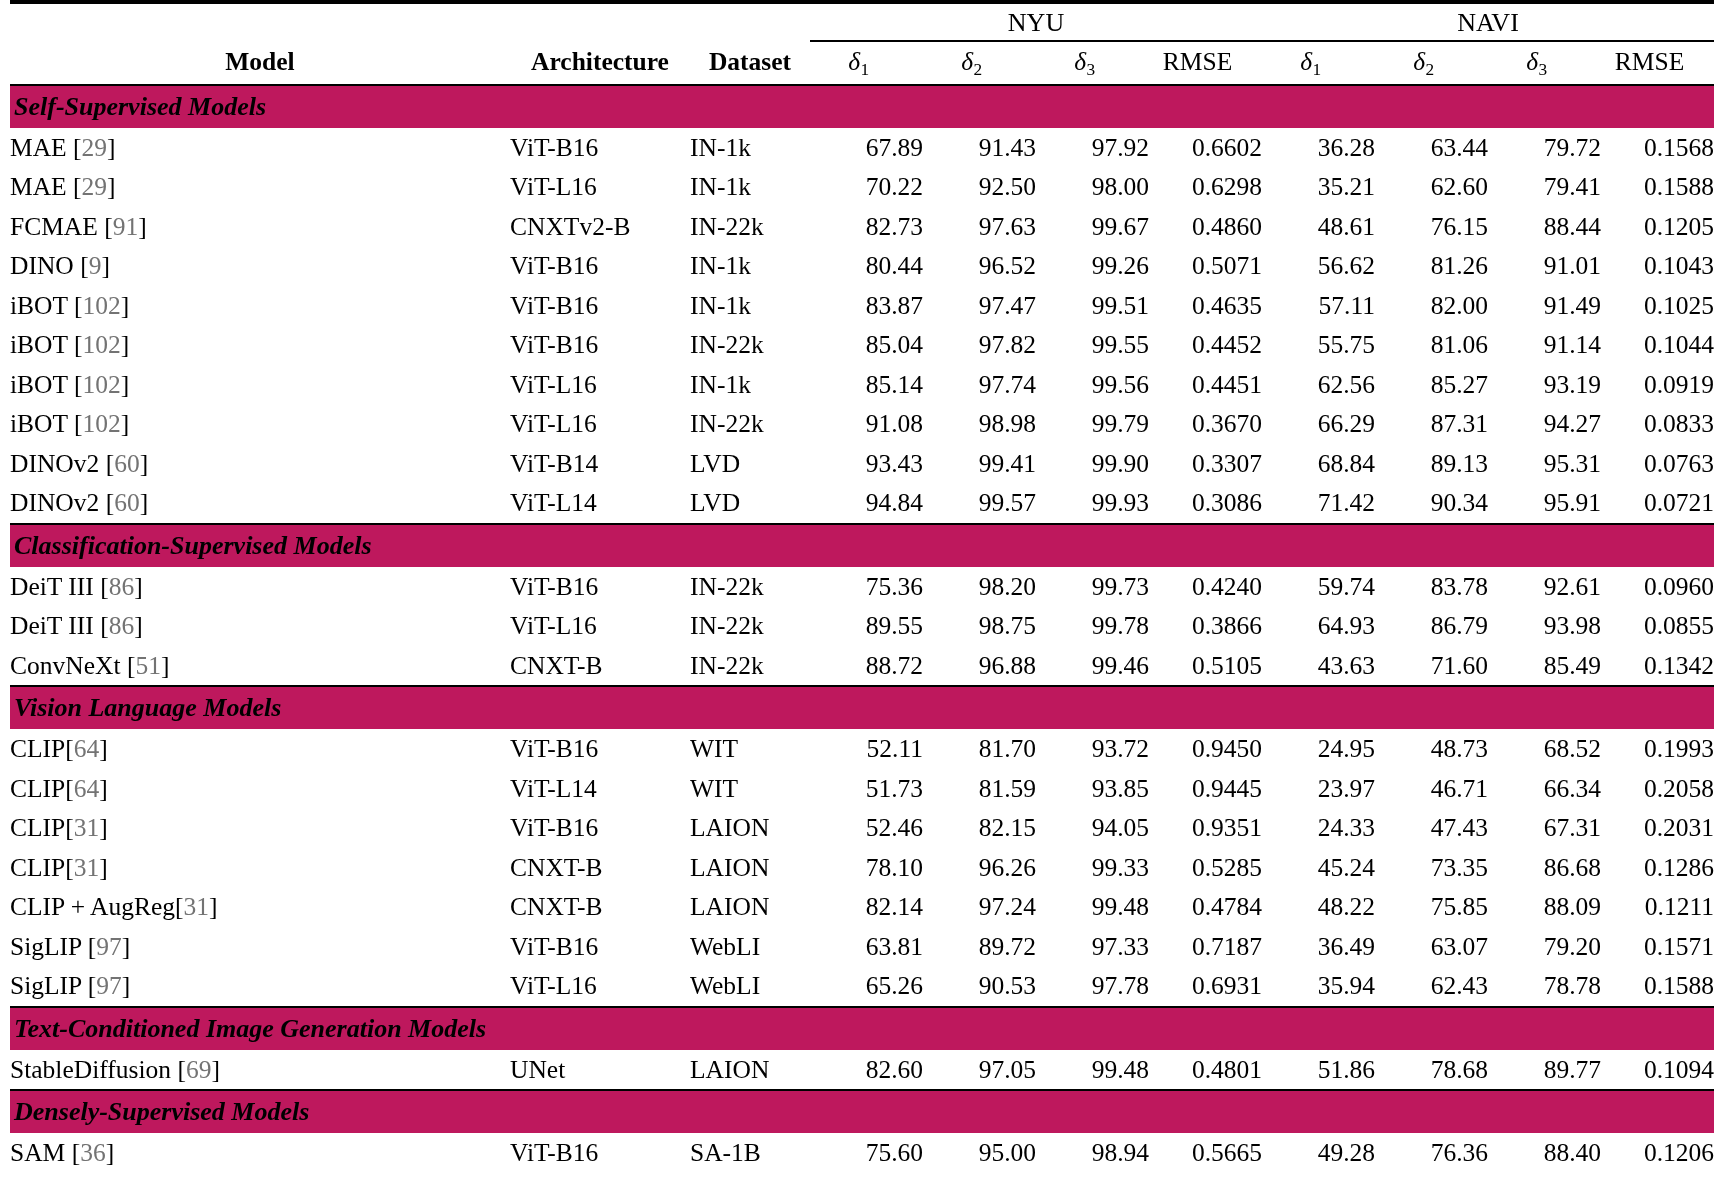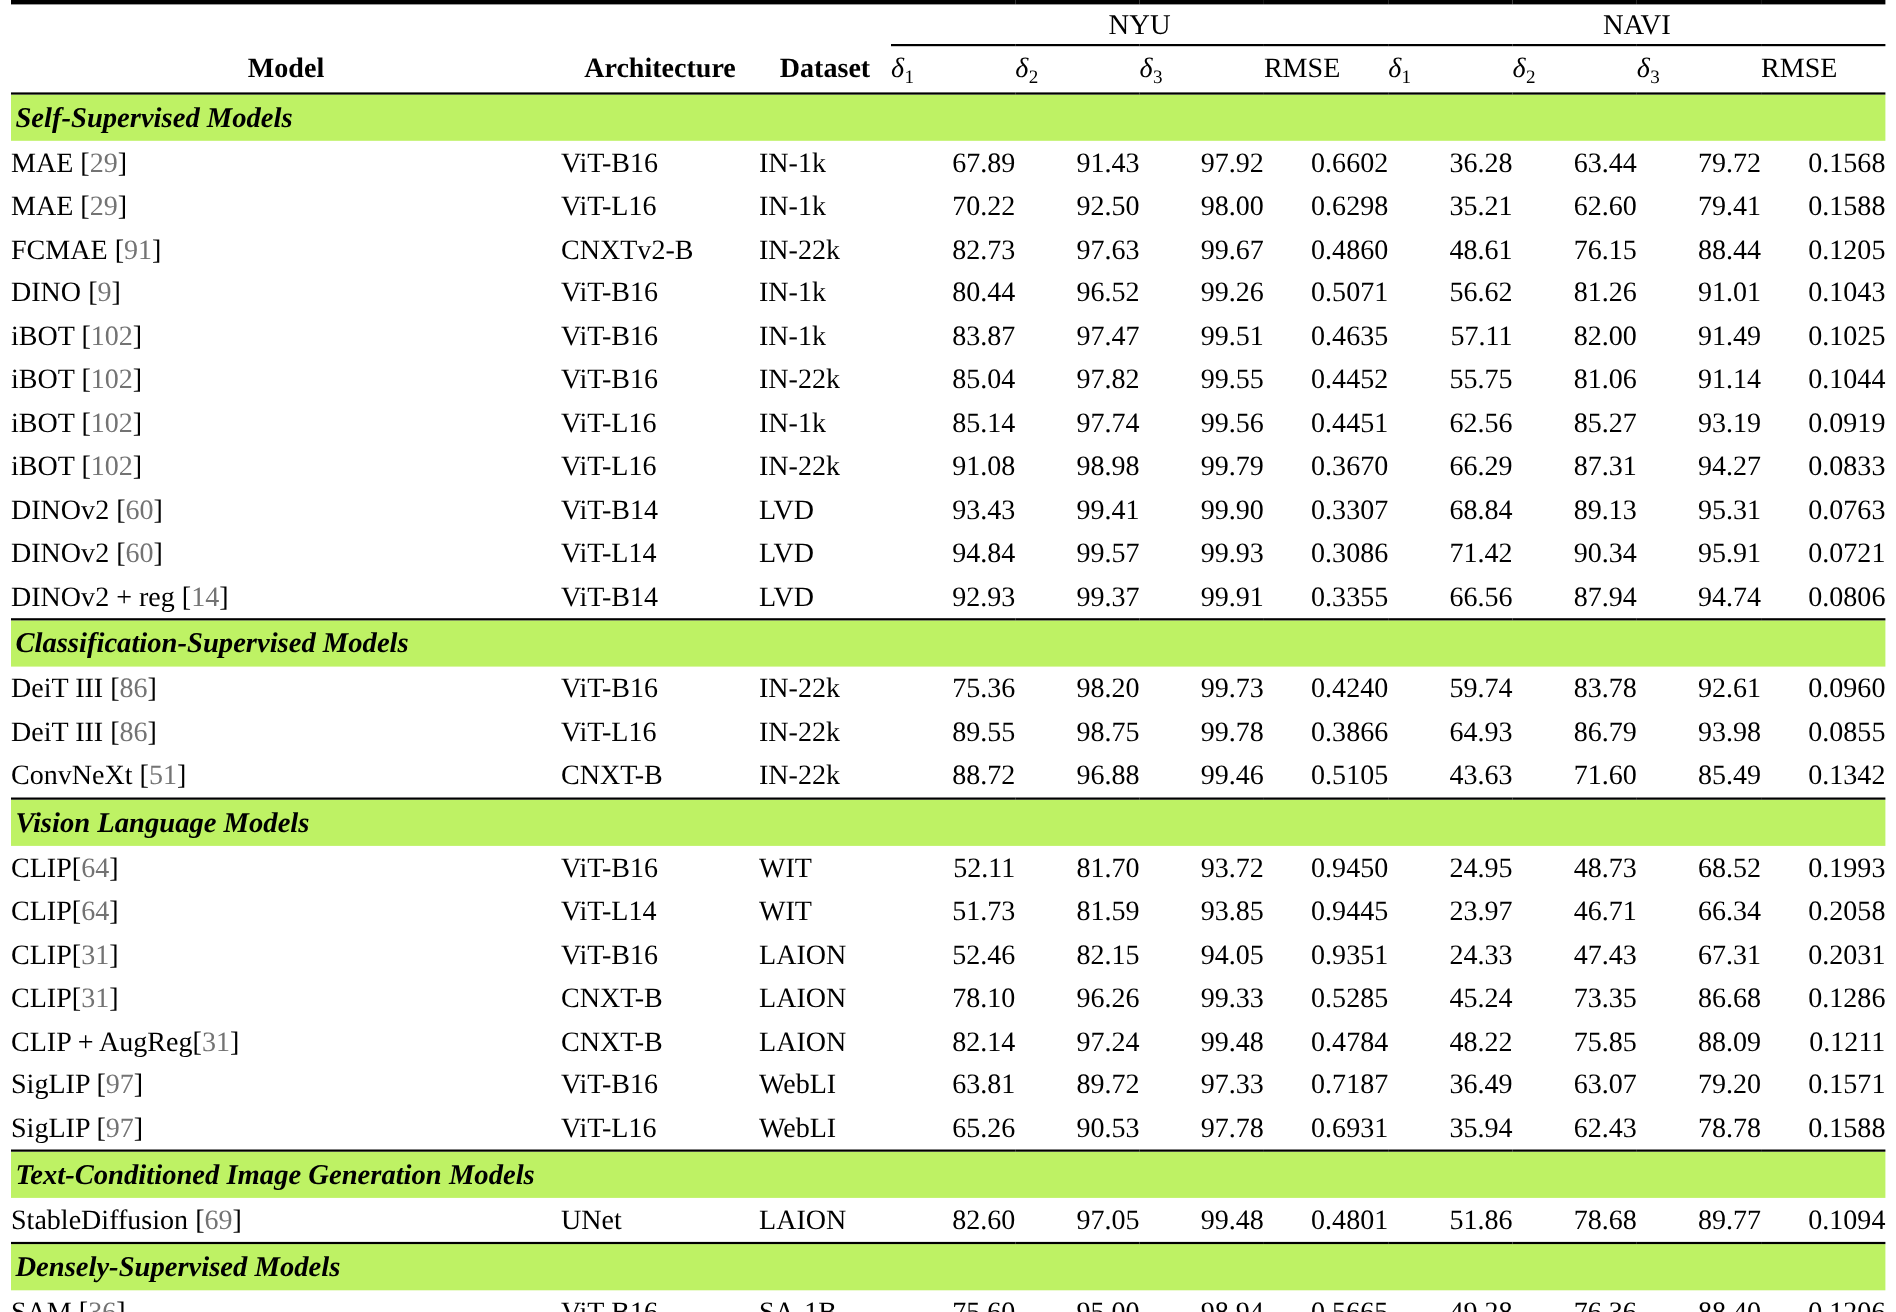--- a/index.html
+++ b/index.html
@@ -41,28 +41,28 @@
   
   tr.grouphead td { padding: 6px 0 4px 0; text-align: center; font-size: 26px; }
   td.underline-group { border-bottom: 2px solid #000; }
 
   
   tr.colhead td {
     font-weight: bold;
     padding: 7px 0 9px 0;
     vertical-align: bottom;
   }
-  tr.colhead td.hnum { text-align: left; font-weight: normal; padding-right: 16px; }
+  tr.colhead td.hnum { text-align: center; font-weight: normal; padding-right: 16px; }
   tr.colhead td.hleft { text-align: center; }
   .delta { font-style: italic; font-family: "Liberation Serif","DejaVu Serif",serif; }
   .delta sub { font-size: 0.68em; font-style: normal; vertical-align: baseline; position: relative; top: 0.30em; left: 0.02em;}
 
   
   tr.section td {
-    background: #bef264;
+    background: #be185d;
     font-weight: bold;
     font-style: italic;
     padding: 8px 0 8px 4px;
     font-size: 26px;
     margin-top: 38px;
   }
 
   
   tr.datarow td { padding: 7px 0 7px 0; white-space: nowrap; }
   td.model { text-align: left; padding-left: 4px; }
@@ -242,33 +242,20 @@
           <td class="dset">LVD</td>
           <td class="num">94.84</td>
           <td class="num">99.57</td>
           <td class="num">99.93</td>
           <td class="num">0.3086</td>
           <td class="num">71.42</td>
           <td class="num">90.34</td>
           <td class="num">95.91</td>
           <td class="num">0.0721</td>
         </tr>
-        <tr class="datarow">
-          <td class="model"><span>DINOv2 + reg</span> <span class="brk">[</span><span class="cite">14</span><span class="brk">]</span></td>
-          <td class="arch">ViT-B14</td>
-          <td class="dset">LVD</td>
-          <td class="num">92.93</td>
-          <td class="num">99.37</td>
-          <td class="num">99.91</td>
-          <td class="num">0.3355</td>
-          <td class="num">66.56</td>
-          <td class="num">87.94</td>
-          <td class="num">94.74</td>
-          <td class="num">0.0806</td>
-        </tr>
         <tr class="rule-mid">
           <td colspan="11"></td>
         </tr>
         <tr class="section">
           <td colspan="11">Classification-Supervised Models</td>
         </tr>
         <tr class="datarow">
           <td class="model"><span>DeiT III</span> <span class="brk">[</span><span class="cite">86</span><span class="brk">]</span></td>
           <td class="arch">ViT-B16</td>
           <td class="dset">IN-22k</td>

